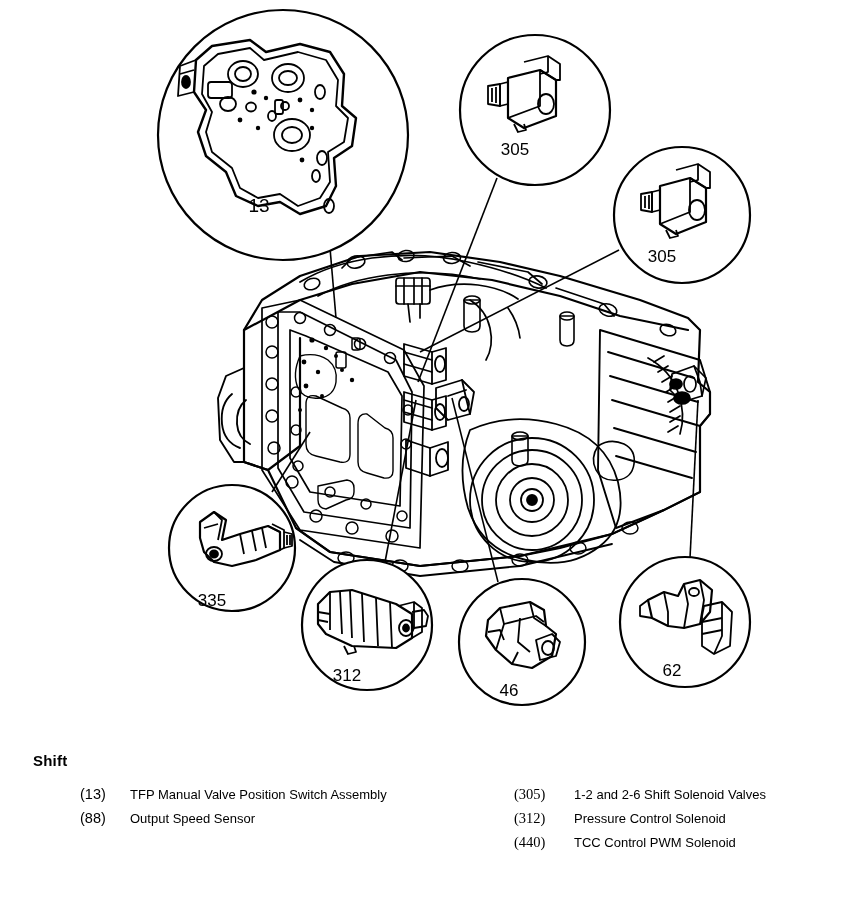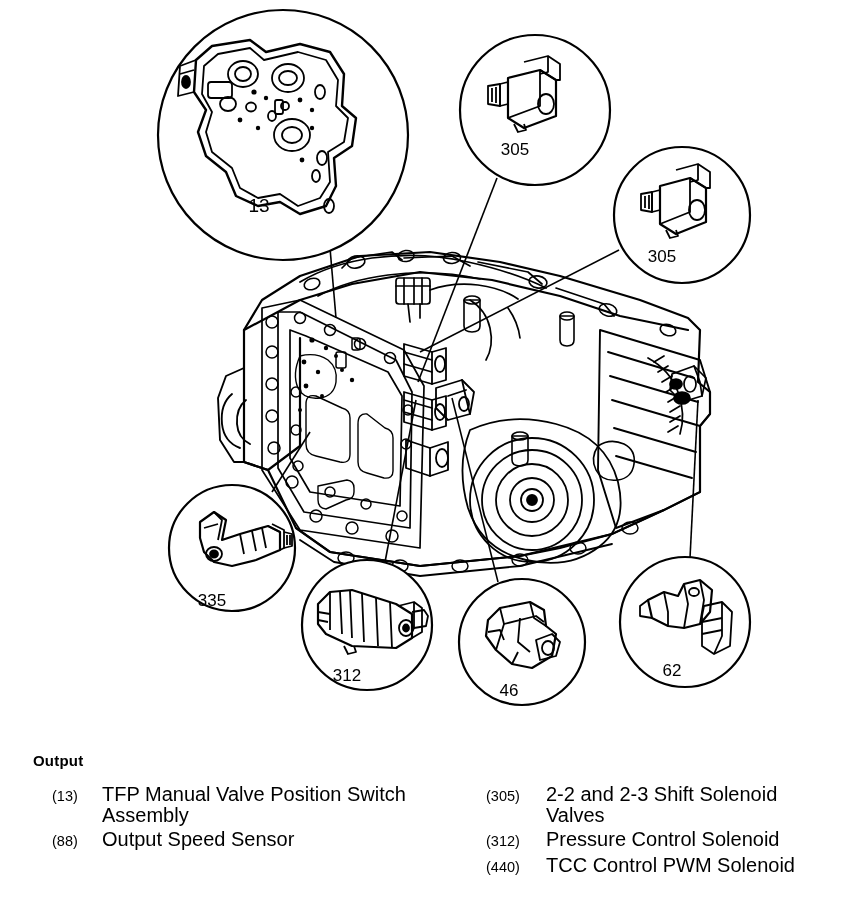--- a/index.html
+++ b/index.html
@@ -10,30 +10,30 @@
   }
   #top-rule{position:absolute;left:0;top:3px;width:842px;height:1px;background:#9a9a9a;}
   #diagram-wrap{position:absolute;left:0;top:0;width:842px;height:740px;}
   #diagram{display:block;width:842px;height:740px;}
   .cnum{font-family:"Liberation Sans",sans-serif;font-weight:400;}
   #legend{position:absolute;left:0;top:740px;width:842px;height:162px;}
   #legend-title{
     position:absolute;left:33px;top:12px;
     font-size:15px;font-weight:700;letter-spacing:.2px;
   }
-  .legend-col{position:absolute;top:44px;}
+  .legend-col{position:absolute;top:44px;margin-left:28px;}
   #legend-col-left{left:52px;width:420px;}
   #legend-col-right{left:486px;width:340px;}
   .legend-row{display:flex;align-items:baseline;margin-bottom:3px;line-height:21px;}
   .legend-key{
     font-size:14.5px;text-align:left;flex:0 0 auto;
   }
   #legend-col-left .legend-key{width:42px;}
-  #legend-col-right .legend-key{width:52px;}
-  .legend-label{font-size:20px;padding-left:8px;}
+  #legend-col-right .legend-key{width:52px;font-family:Liberation Serif, serif;}
+  .legend-label{font-size:13px;padding-left:8px;}
 </style>
 </head>
 <body>
 
 <div id="top-rule"></div>
 
 <div id="diagram-wrap">
 <svg id="diagram" viewBox="0 0 842 740" xmlns="http://www.w3.org/2000/svg">
   <rect x="0" y="0" width="842" height="740" fill="#ffffff"></rect>
 
@@ -378,37 +378,37 @@
       <path d="M722 602 L722 636 L714 654"></path>
       <path d="M702 622 L722 618 M702 634 L722 630"></path>
       <path d="M648 600 L640 606 L640 616 L652 618"></path>
     </g>
     <text class="cnum" x="672" y="676" font-size="17" fill="#000" text-anchor="middle">62</text>
   </g>
 </svg>
 </div>
 
 <div id="legend">
-  <div id="legend-title">Output</div>
+  <div id="legend-title">Shift</div>
 
   <div class="legend-col" id="legend-col-left">
     <div class="legend-row">
       <span class="legend-key">(13)</span>
       <span class="legend-label">TFP Manual Valve Position Switch Assembly</span>
     </div>
     <div class="legend-row">
       <span class="legend-key">(88)</span>
       <span class="legend-label">Output Speed Sensor</span>
     </div>
   </div>
 
   <div class="legend-col" id="legend-col-right">
     <div class="legend-row">
       <span class="legend-key">(305)</span>
-      <span class="legend-label">2-2 and 2-3 Shift Solenoid Valves</span>
+      <span class="legend-label">1-2 and 2-6 Shift Solenoid Valves</span>
     </div>
     <div class="legend-row">
       <span class="legend-key">(312)</span>
       <span class="legend-label">Pressure Control Solenoid</span>
     </div>
     <div class="legend-row">
       <span class="legend-key">(440)</span>
       <span class="legend-label">TCC Control PWM Solenoid</span>
     </div>
   </div>

